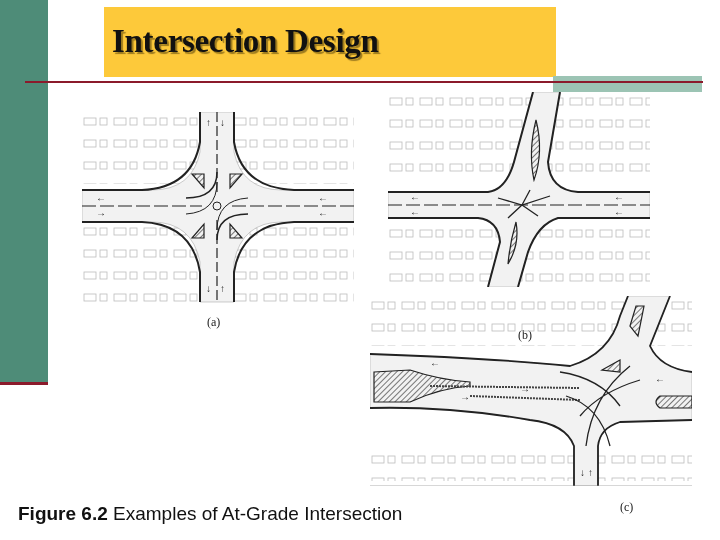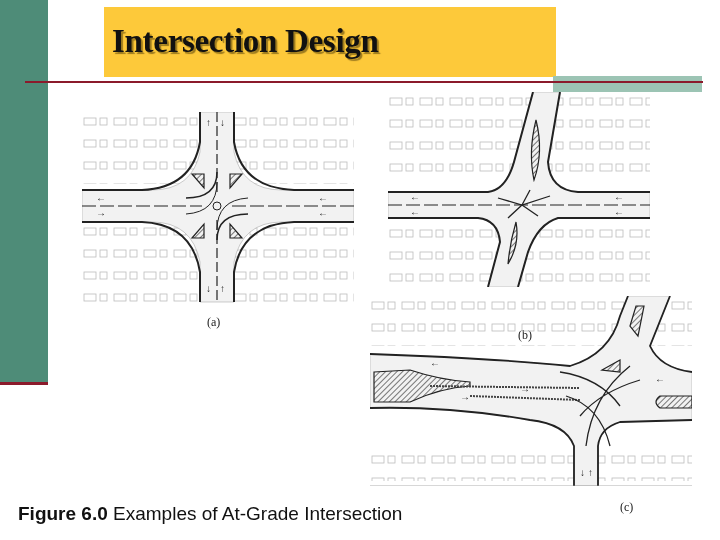--- a/index.html
+++ b/index.html
@@ -118,13 +118,13 @@
     <text x="90" y="104" font-size="10" fill="#222">→</text>
     <text x="150" y="96" font-size="10" fill="#222">→</text>
     <text x="285" y="86" font-size="10" fill="#222">←</text>
     <text x="210" y="180" font-size="10" fill="#222">↓</text>
     <text x="218" y="180" font-size="10" fill="#222">↑</text>
     <line x1="0" y1="190" x2="322" y2="190" stroke="#999" stroke-width="0.8"></line>
   </svg>
   <div class="fig-label" style="left:250px; top:204px;">(c)</div>
 </div>
 
-<div class="caption"><b>Figure 6.0</b><span> Examples of At-Grade Intersection</span></div>
+<div class="caption"><b>Figure 6.2</b><span> Examples of At-Grade Intersection</span></div>
 
 </body></html>

